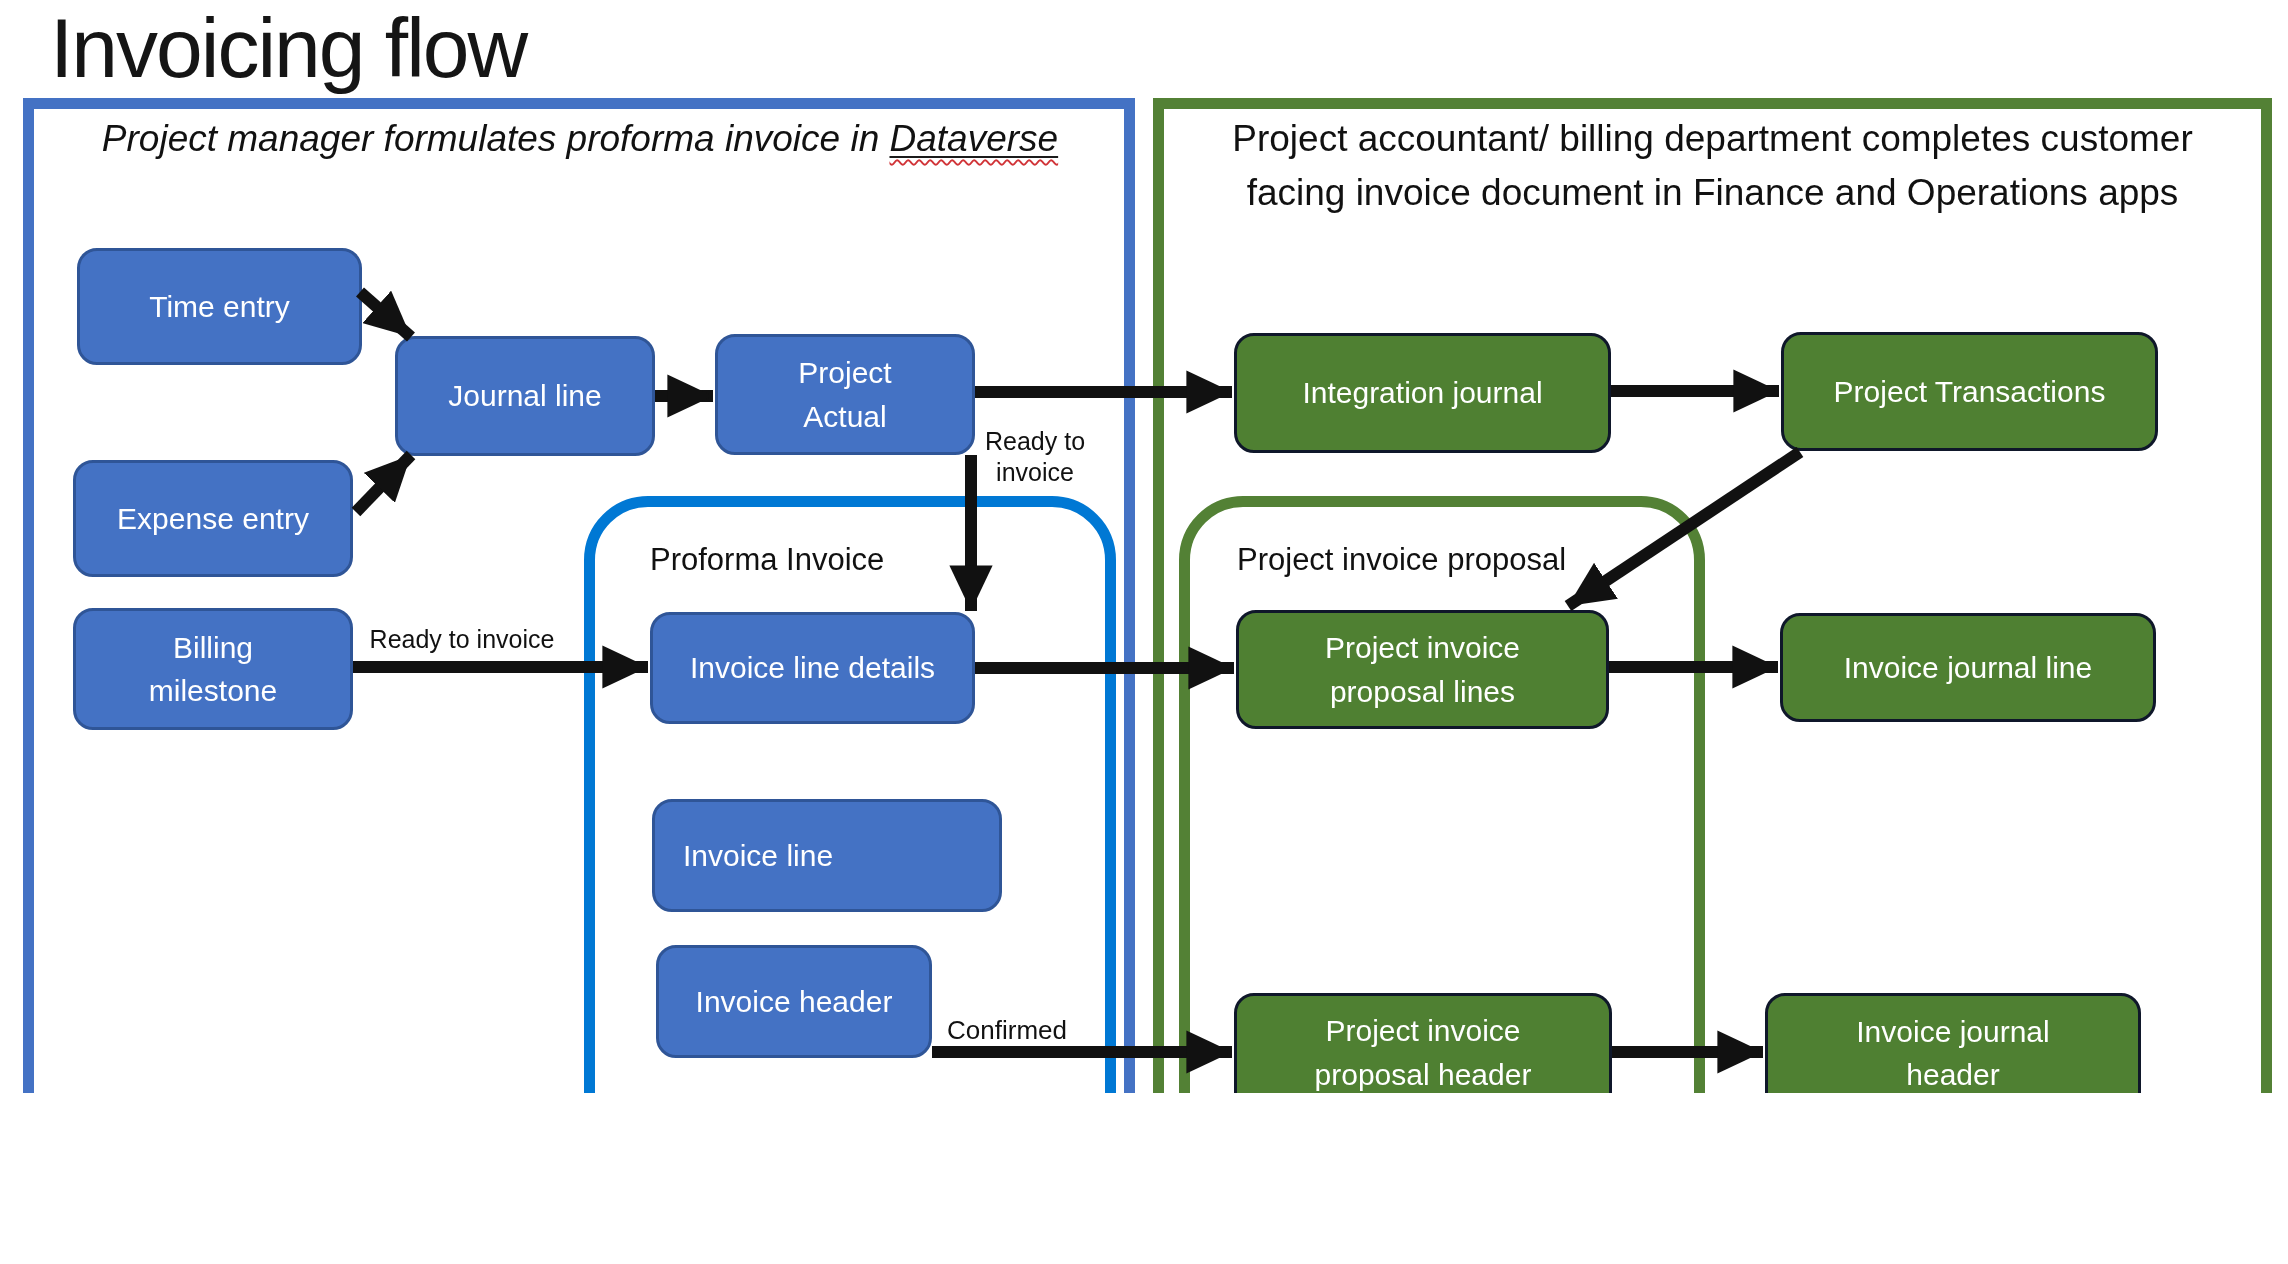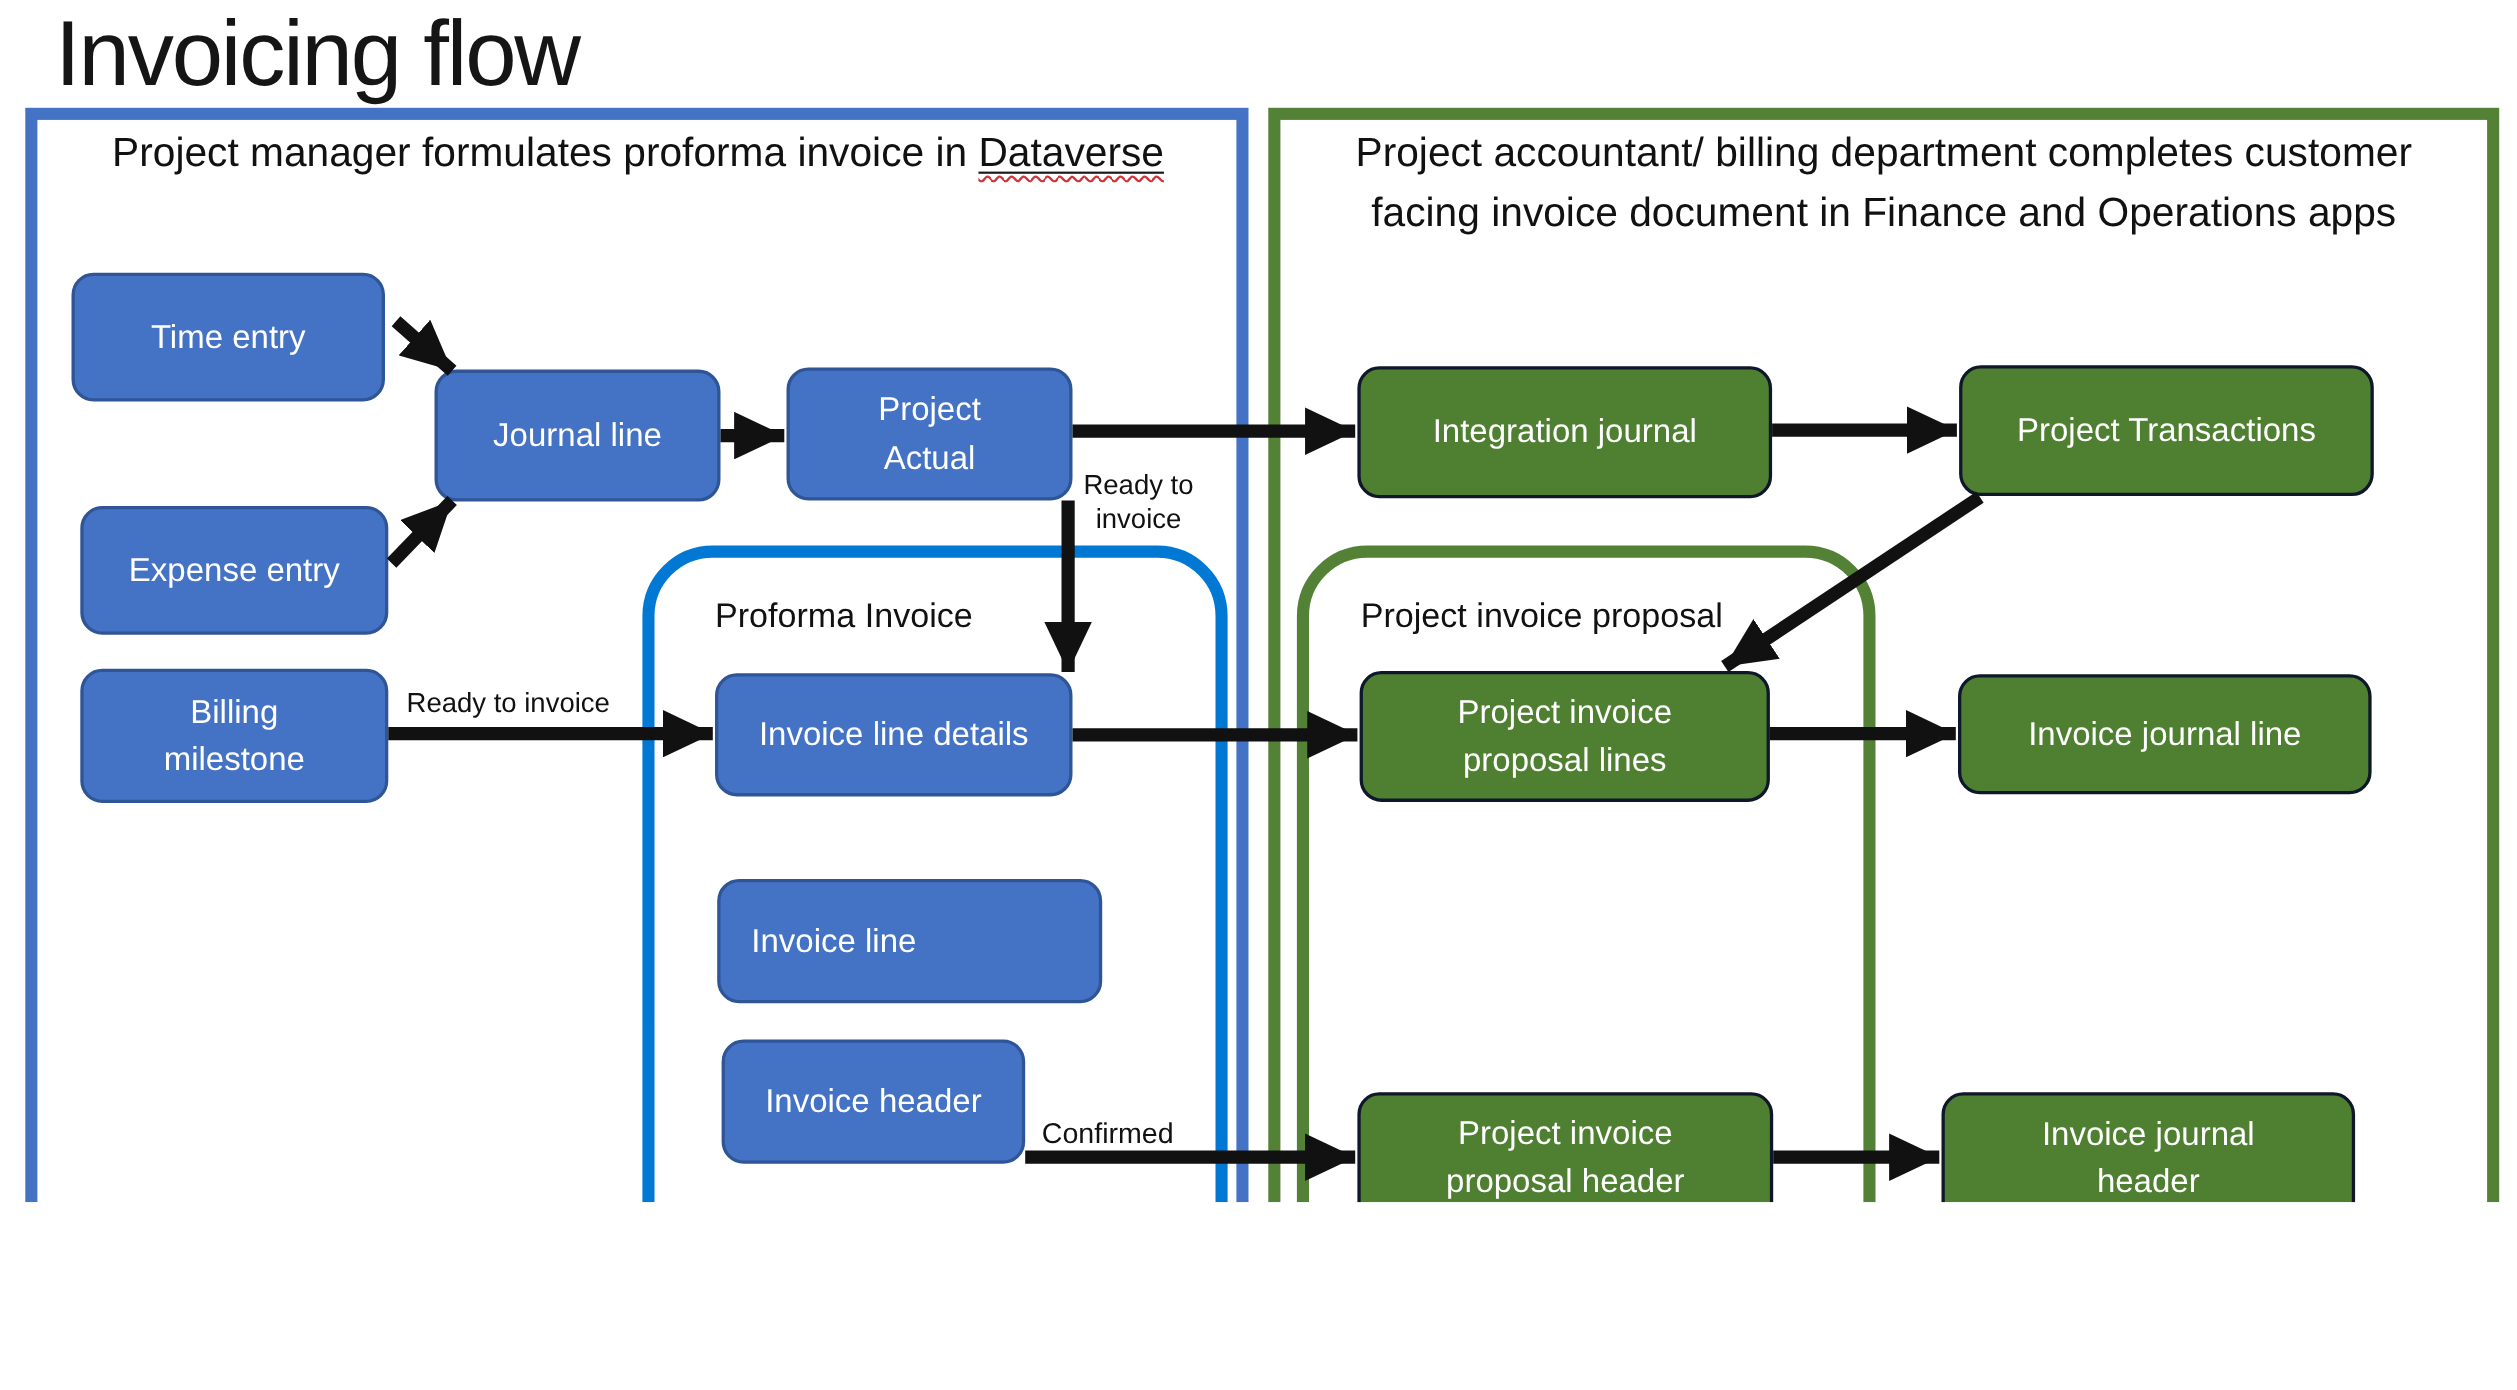--- a/index.html
+++ b/index.html
@@ -10,21 +10,21 @@
   .title{
     position:absolute;left:50px;top:0px;font-size:84px;font-weight:300;
     letter-spacing:-2px;color:#151515;line-height:1.15;margin:0;
   }
   .outer{position:absolute;box-sizing:border-box;background:#fff;}
   .outer.blue{left:23px;top:98px;width:1112px;height:1148px;border:11px solid #4472C4;}
   .outer.green{left:1153px;top:98px;width:1119px;height:1148px;border:11px solid #538135;}
   .section-header{
     position:absolute;text-align:center;font-size:37px;color:#111;line-height:1.45;
   }
-  .section-header.left{left:40px;top:112px;width:1080px;}
+  .section-header.left{left:40px;top:112px;width:1080px;font-style:italic;}
   .section-header.right{left:1180px;top:112px;width:1065px;}
   .u-solid{text-decoration:underline 2px #1b1b1b;text-underline-offset:5px;}
   .u-wavy{text-decoration:underline wavy 2px #d13438;text-underline-offset:8px;}
   .subcontainer{position:absolute;box-sizing:border-box;border-radius:64px;background:transparent;}
   .subcontainer.proforma{left:584px;top:496px;width:532px;height:694px;border:11px solid #0078D4;}
   .subcontainer.proposal{left:1179px;top:496px;width:526px;height:693px;border:11px solid #538135;}
   .subcontainer-label{position:absolute;font-size:31px;color:#111;white-space:nowrap;}
   .node{
     position:absolute;box-sizing:border-box;border-radius:20px;
     display:flex;flex-direction:column;align-items:center;justify-content:center;
@@ -51,21 +51,21 @@
     <span>Project manager formulates proforma invoice in </span><span class="u-solid"><span class="u-wavy">Dataverse</span></span>
   </div>
   <div class="section-header right">Project accountant/ billing department completes customer facing invoice document in Finance and Operations apps</div>
 
   <div class="subcontainer proforma"></div>
   <div class="subcontainer-label" style="left:650px;top:542px;">Proforma Invoice</div>
 
   <div class="subcontainer proposal"></div>
   <div class="subcontainer-label" style="left:1237px;top:542px;">Project invoice proposal</div>
 
-  <div class="node blue" style="left:65px;top:248px;width:285px;height:117px;">
+  <div class="node blue" style="left:77px;top:248px;width:285px;height:117px;">
     <span>Time entry</span>
   </div>
   <div class="node blue" style="left:395px;top:336px;width:260px;height:120px;">
     <span>Journal line</span>
   </div>
   <div class="node blue" style="left:73px;top:460px;width:280px;height:117px;">
     <span>Expense entry</span>
   </div>
   <div class="node blue" style="left:715px;top:334px;width:260px;height:121px;text-align:center;">
     <span>Project</span>

